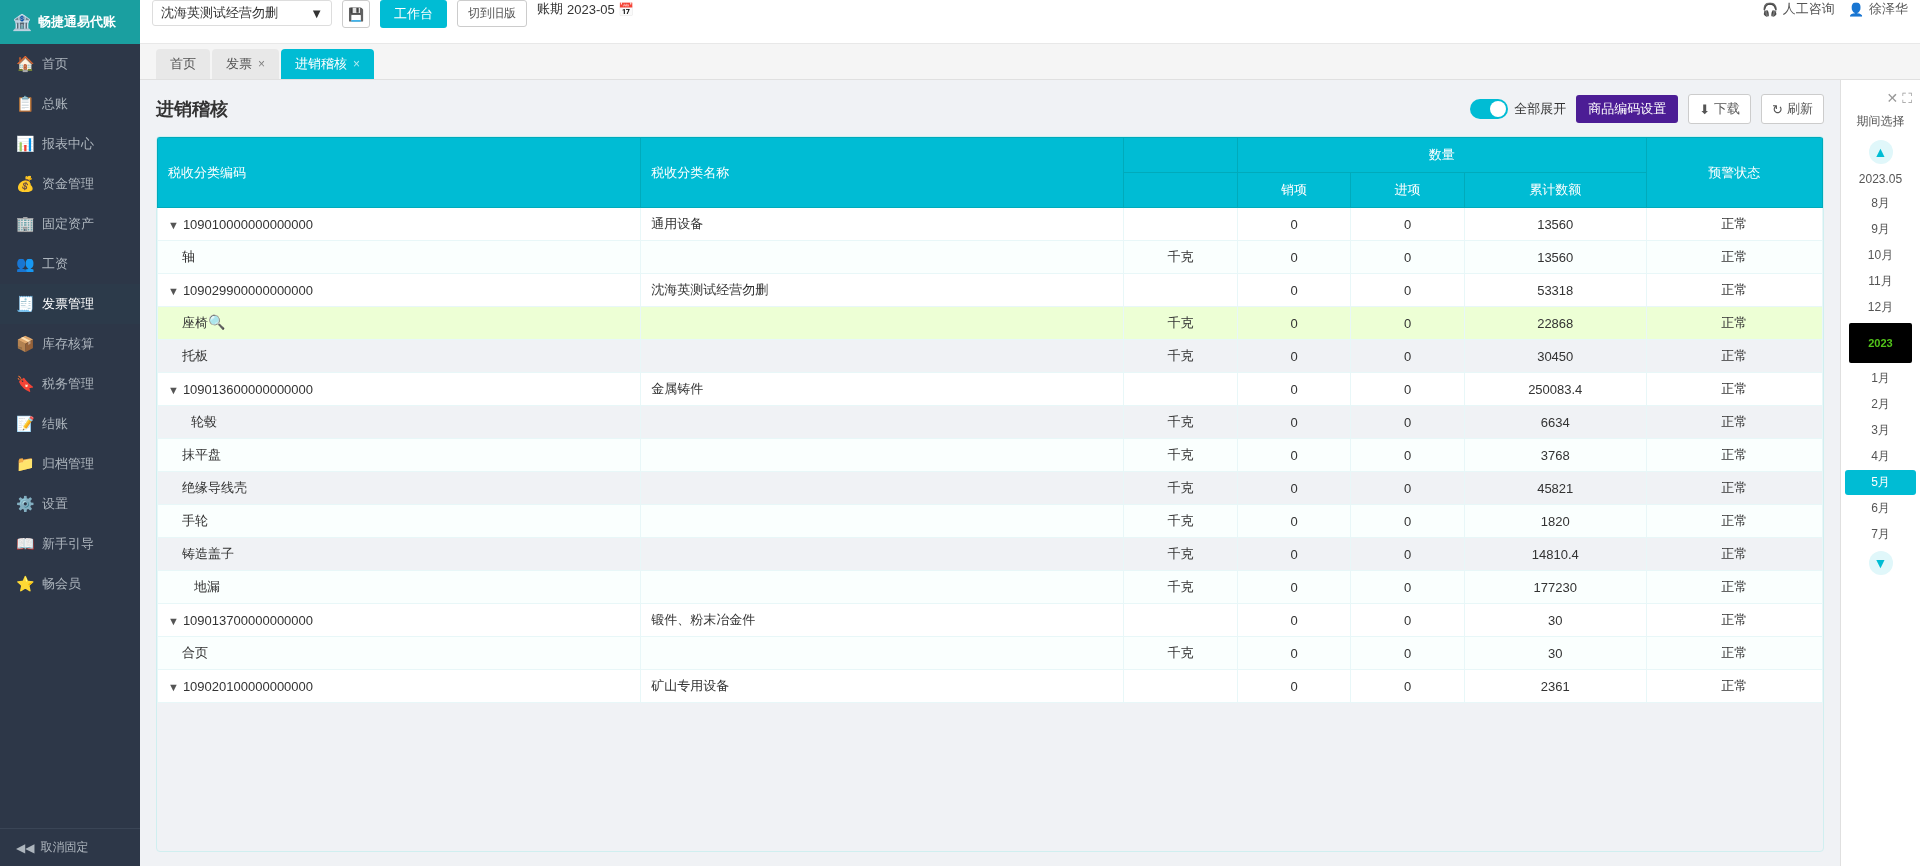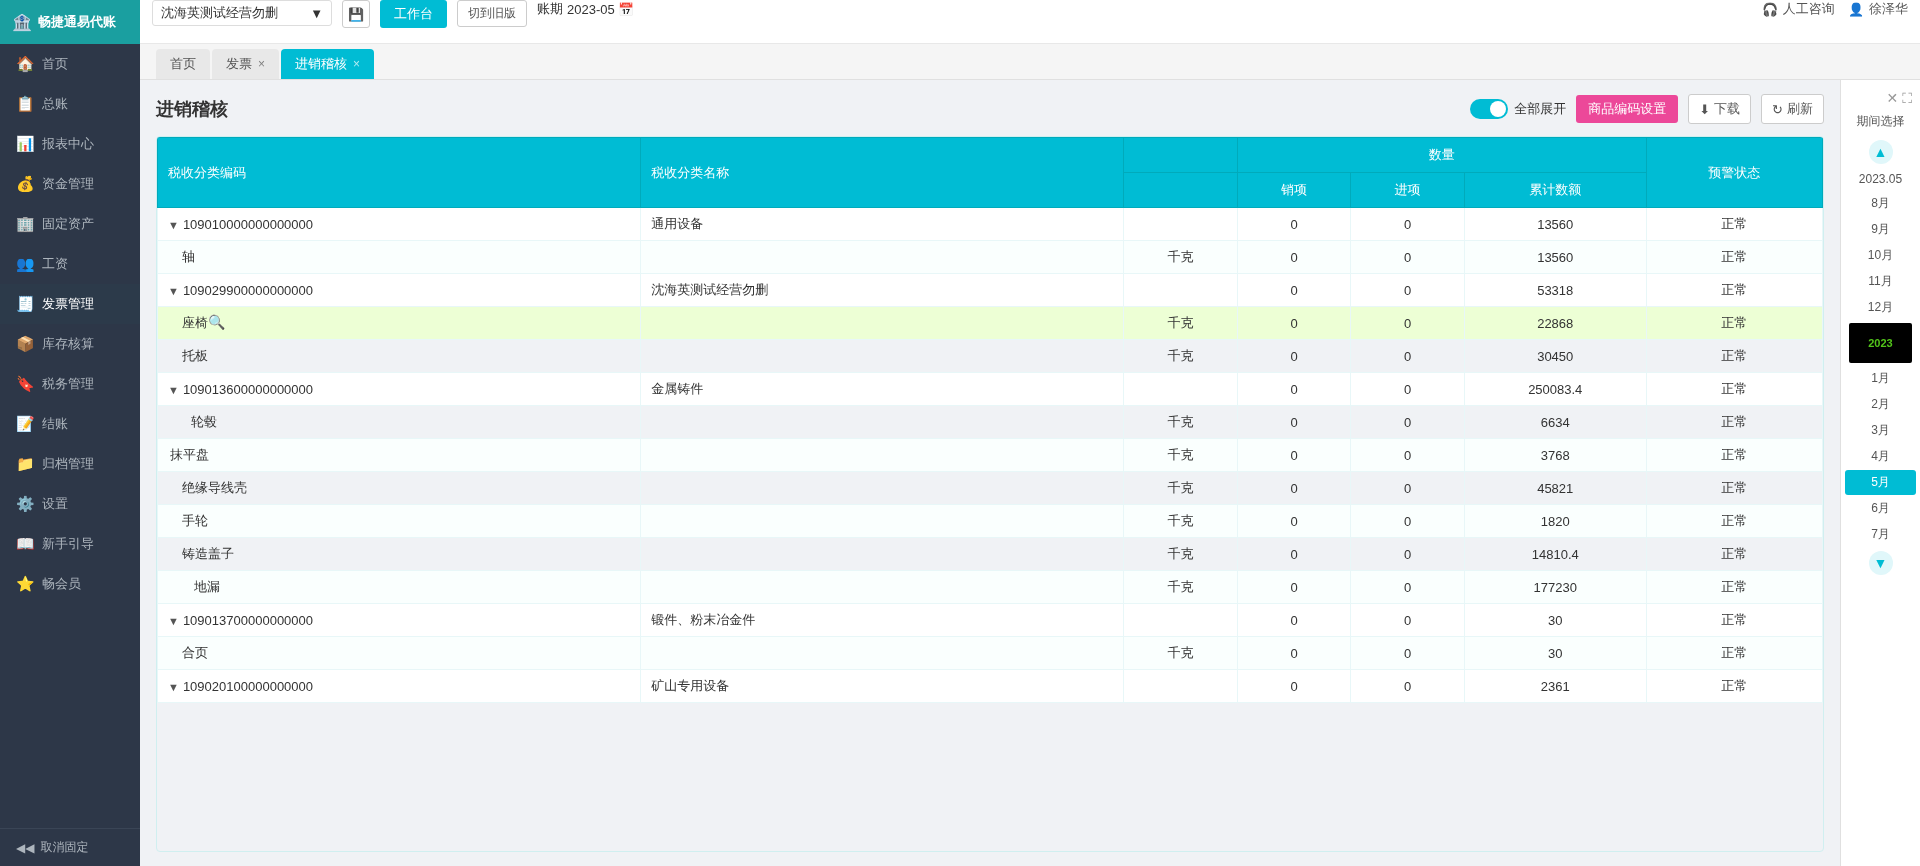--- a/index.html
+++ b/index.html
@@ -196,21 +196,21 @@
     }
     .toggle-switch::after {
       content: '';
       position: absolute;
       right: 2px; top: 2px;
       width: 16px; height: 16px;
       background: white;
       border-radius: 50%;
     }
     .btn-green {
-      background: #ec4899;
+      background: #4c1d95;
       color: white;
       padding: 5px 12px;
       border-radius: 3px;
       cursor: pointer;
       font-size: 13px;
     }
     .btn-outline {
       border: 1px solid #ccc;
       background: white;
       color: #555;
@@ -551,21 +551,21 @@
               <tr>
         <td class="col-code" style="padding-left:33px;">轮毂</td>
         <td class="col-name"></td>
         <td>千克</td>
         <td>0</td>
         <td>0</td>
         <td>6634</td>
         <td>正常</td>
       </tr>
               <tr>
-        <td class="col-code" style="padding-left:12px;">抹平盘</td>
+        <td class="col-code" style="padding-left:24px;">抹平盘</td>
         <td class="col-name"></td>
         <td>千克</td>
         <td>0</td>
         <td>0</td>
         <td>3768</td>
         <td>正常</td>
       </tr>
               <tr>
         <td class="col-code" style="padding-left:24px;">绝缘导线壳</td>
         <td class="col-name"></td>

